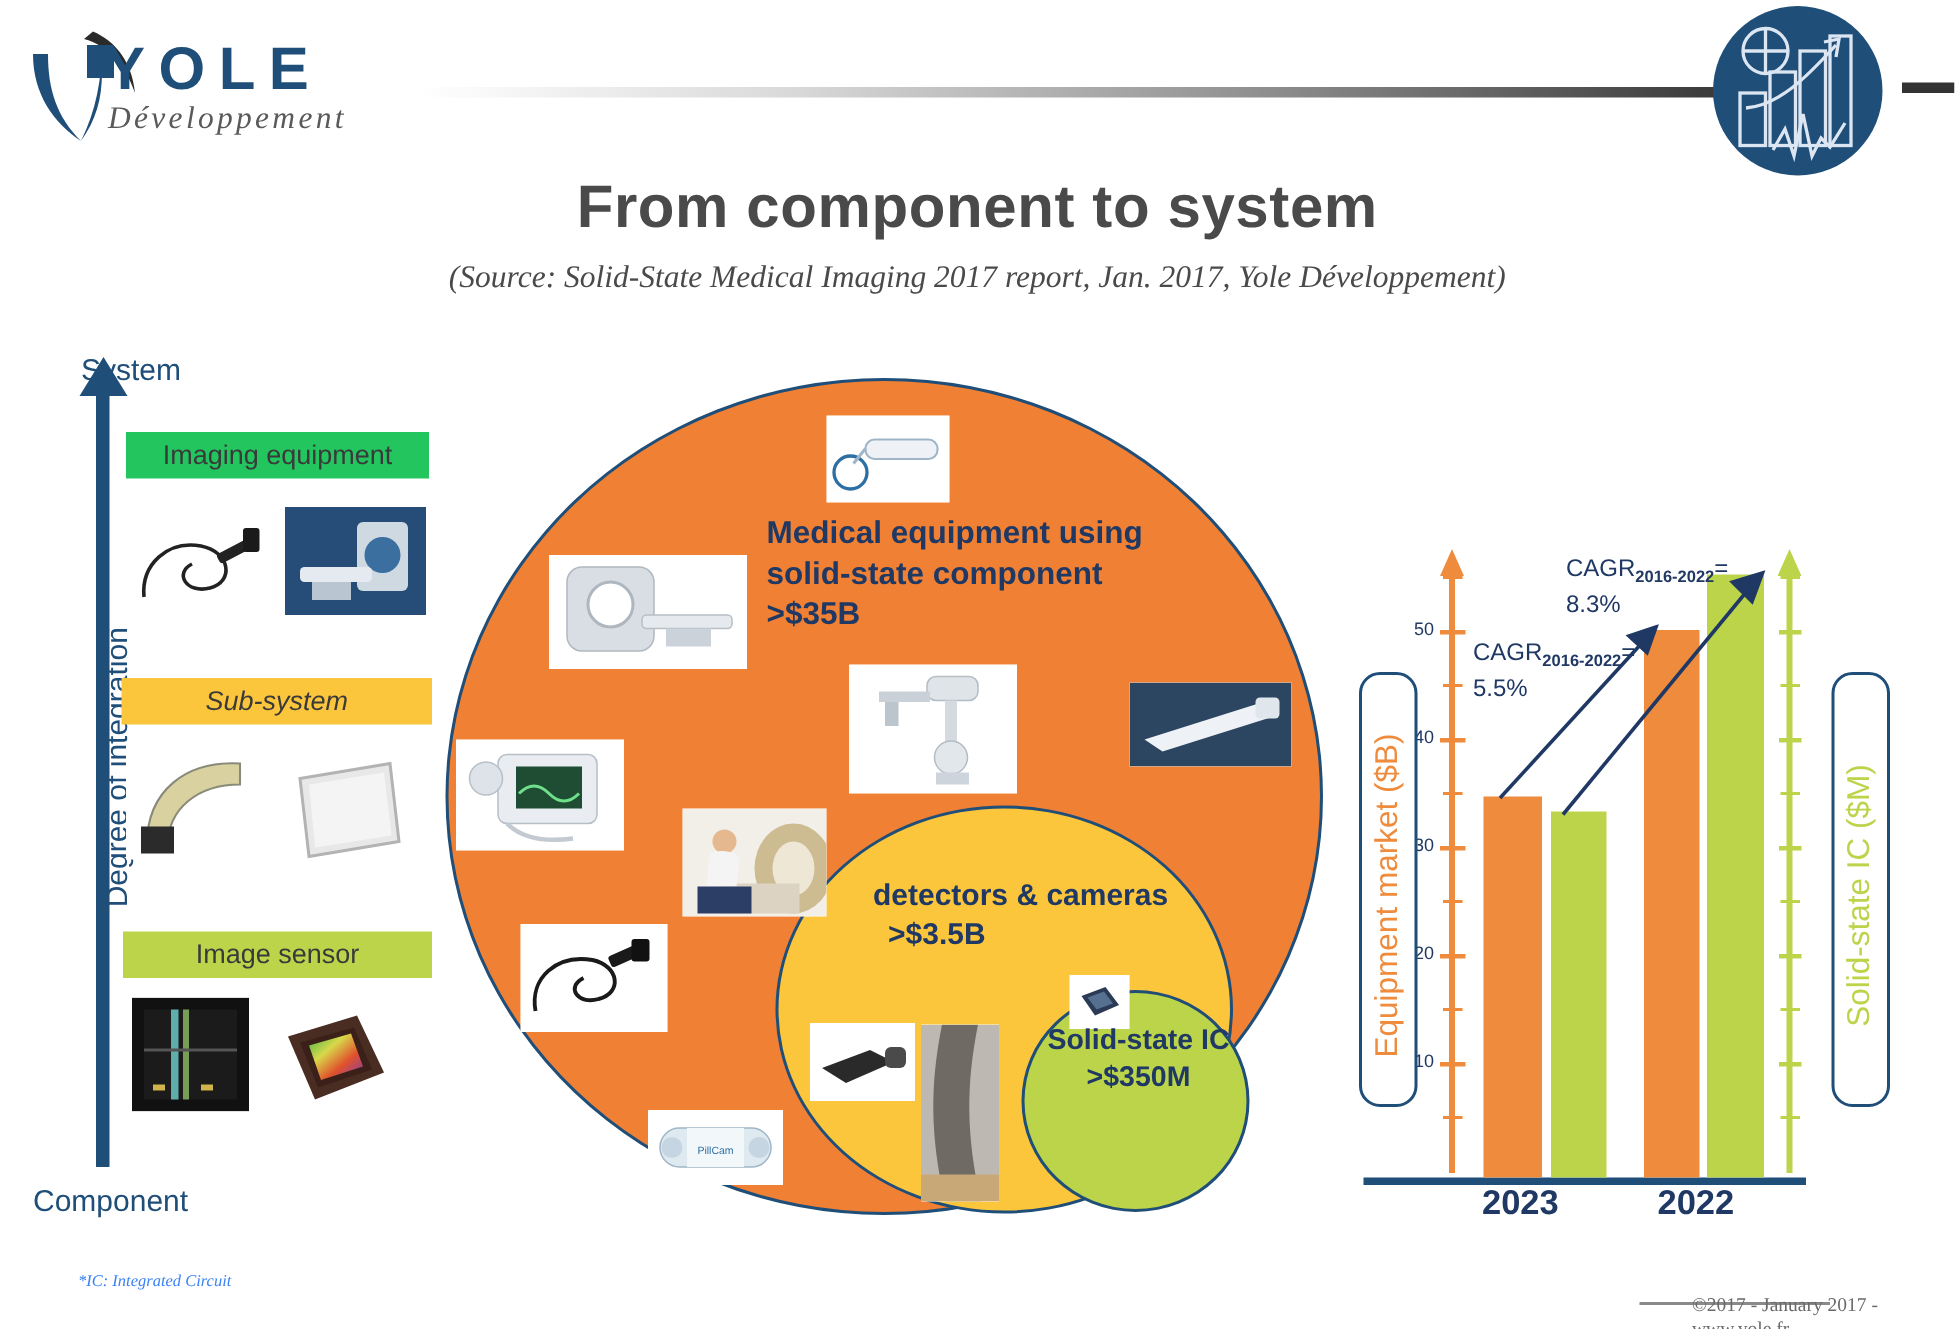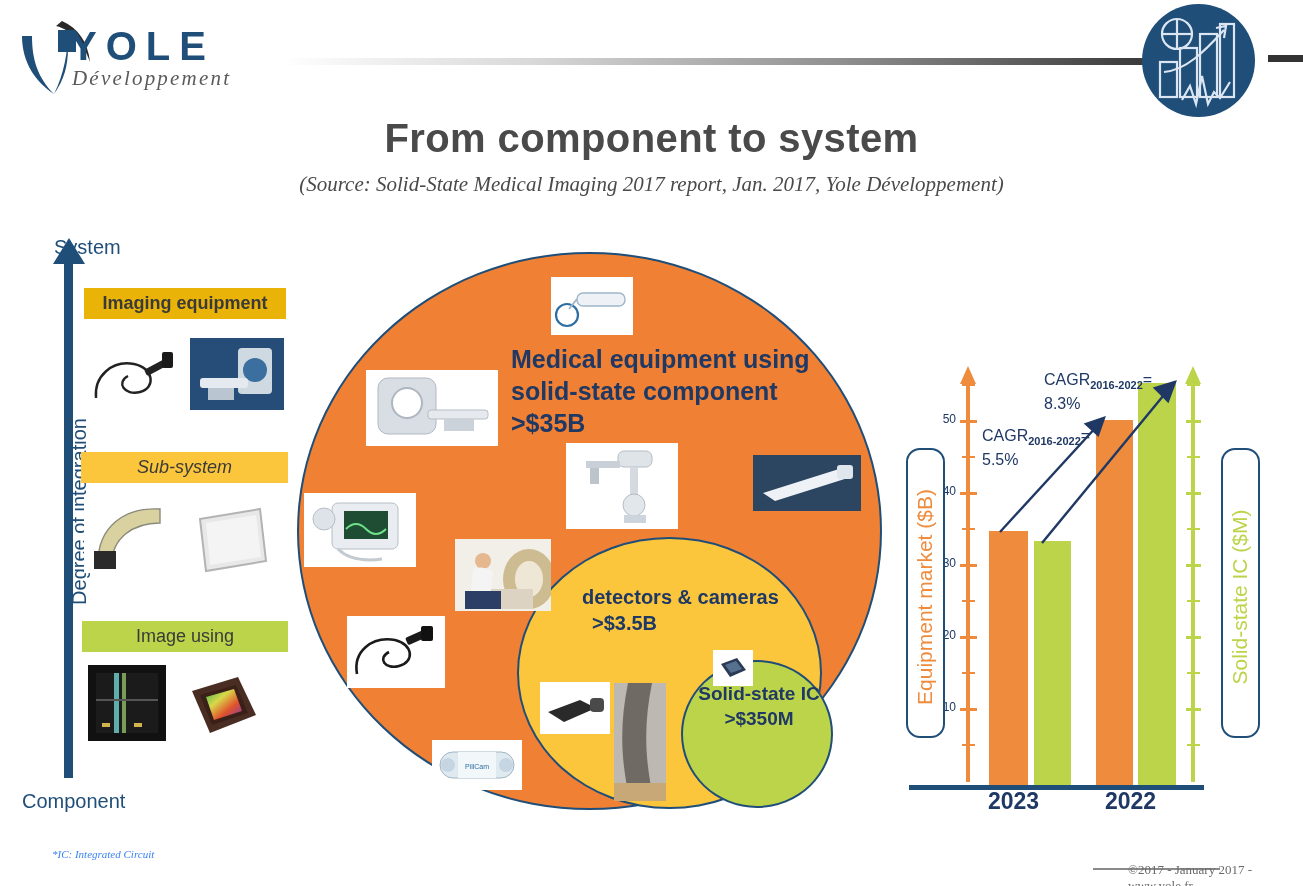--- a/index.html
+++ b/index.html
@@ -56,34 +56,34 @@
     position:absolute;left:53px;top:238px;width:0;height:0;
     border-left:16px solid transparent;border-right:16px solid transparent;
     border-bottom:26px solid #1F4E79;
   }
 
   
   .band{
     position:absolute;height:31px;line-height:31px;text-align:center;
     font-size:18px;color:#3a3a3a;
   }
-  .band.orange{background:#eab308;font-weight:bold;}
+  .band.orange{background:#22c55e;}
   .band.yellow{background:#FCC63C;}
   .band.green{background:#BCD44A;}
 
   
   .thumb{position:absolute;background:#ffffff;overflow:hidden;}
 
   
   .circle{position:absolute;border-radius:50%;border:2px solid #1F4E79;box-sizing:border-box;}
   .c-orange{left:297px;top:252px;width:585px;height:558px;background:#F08033;}
   .c-yellow{left:517px;top:537px;width:305px;height:272px;background:#FCC63C;}
   .c-green{left:681px;top:660px;width:152px;height:148px;background:#BCD44A;}
   .venn-txt{position:absolute;color:#1F3864;font-weight:bold;}
-  .t-medical{left:511px;top:343px;width:310px;font-size:25px;line-height:1.28;}
+  .t-medical{left:511px;top:343px;width:310px;font-size:21px;line-height:1.28;}
   .t-medical .amt{font-weight:bold;}
   .t-detect{left:582px;top:585px;width:260px;font-size:20px;line-height:1.28;}
   .t-ic{left:679px;top:682px;width:160px;font-size:19px;line-height:1.3;text-align:center;}
 
   .photo{position:absolute;background:#fff;overflow:hidden;}
   .cx-axis{position:absolute;left:909px;top:785px;width:295px;height:5px;background:#1F4E79;}
   .cy-left{position:absolute;left:966px;top:382px;width:4px;height:400px;background:#EE8B3C;}
   .cy-left-head{position:absolute;left:960px;top:366px;width:0;height:0;
     border-left:8px solid transparent;border-right:8px solid transparent;border-bottom:18px solid #EE8B3C;}
   .cy-right{position:absolute;left:1191px;top:382px;width:4px;height:400px;background:#BCD44A;}
@@ -154,21 +154,21 @@
   <div class="subtitle">(Source: Solid-State Medical Imaging 2017 report, Jan. 2017, Yole Développement)</div>
 
   <div class="axis-top-label">System</div>
   <div class="vaxis-head"></div>
   <div class="vaxis"></div>
   <div class="axis-bottom-label">Component</div>
   <div class="axis-side-label">Degree of integration</div>
 
   <div class="band orange" style="left:84px;top:288px;width:202px;">Imaging equipment</div>
   <div class="band yellow" style="left:81px;top:452px;width:207px;font-style:italic;">Sub-system</div>
-  <div class="band green" style="left:82px;top:621px;width:206px;">Image using</div>
+  <div class="band green" style="left:82px;top:621px;width:206px;">Image sensor</div>
 
   <div class="thumb" style="left:88px;top:336px;width:100px;height:74px;">
     <svg width="100" height="74" viewBox="0 0 100 74">
       <rect width="100" height="74" fill="#fff"></rect>
       <path d="M8 62 C6 40, 24 24, 46 28 C66 32, 68 52, 52 56 C36 60, 28 46, 40 40" fill="none" stroke="#222" stroke-width="2.4"></path>
       <rect x="56" y="34" width="22" height="7" rx="2" fill="#222" transform="rotate(-28 56 34)"></rect>
       <rect x="74" y="16" width="11" height="16" rx="2" fill="#1a1a1a"></rect>
     </svg>
   </div>
   <div class="thumb" style="left:190px;top:338px;width:94px;height:72px;">

